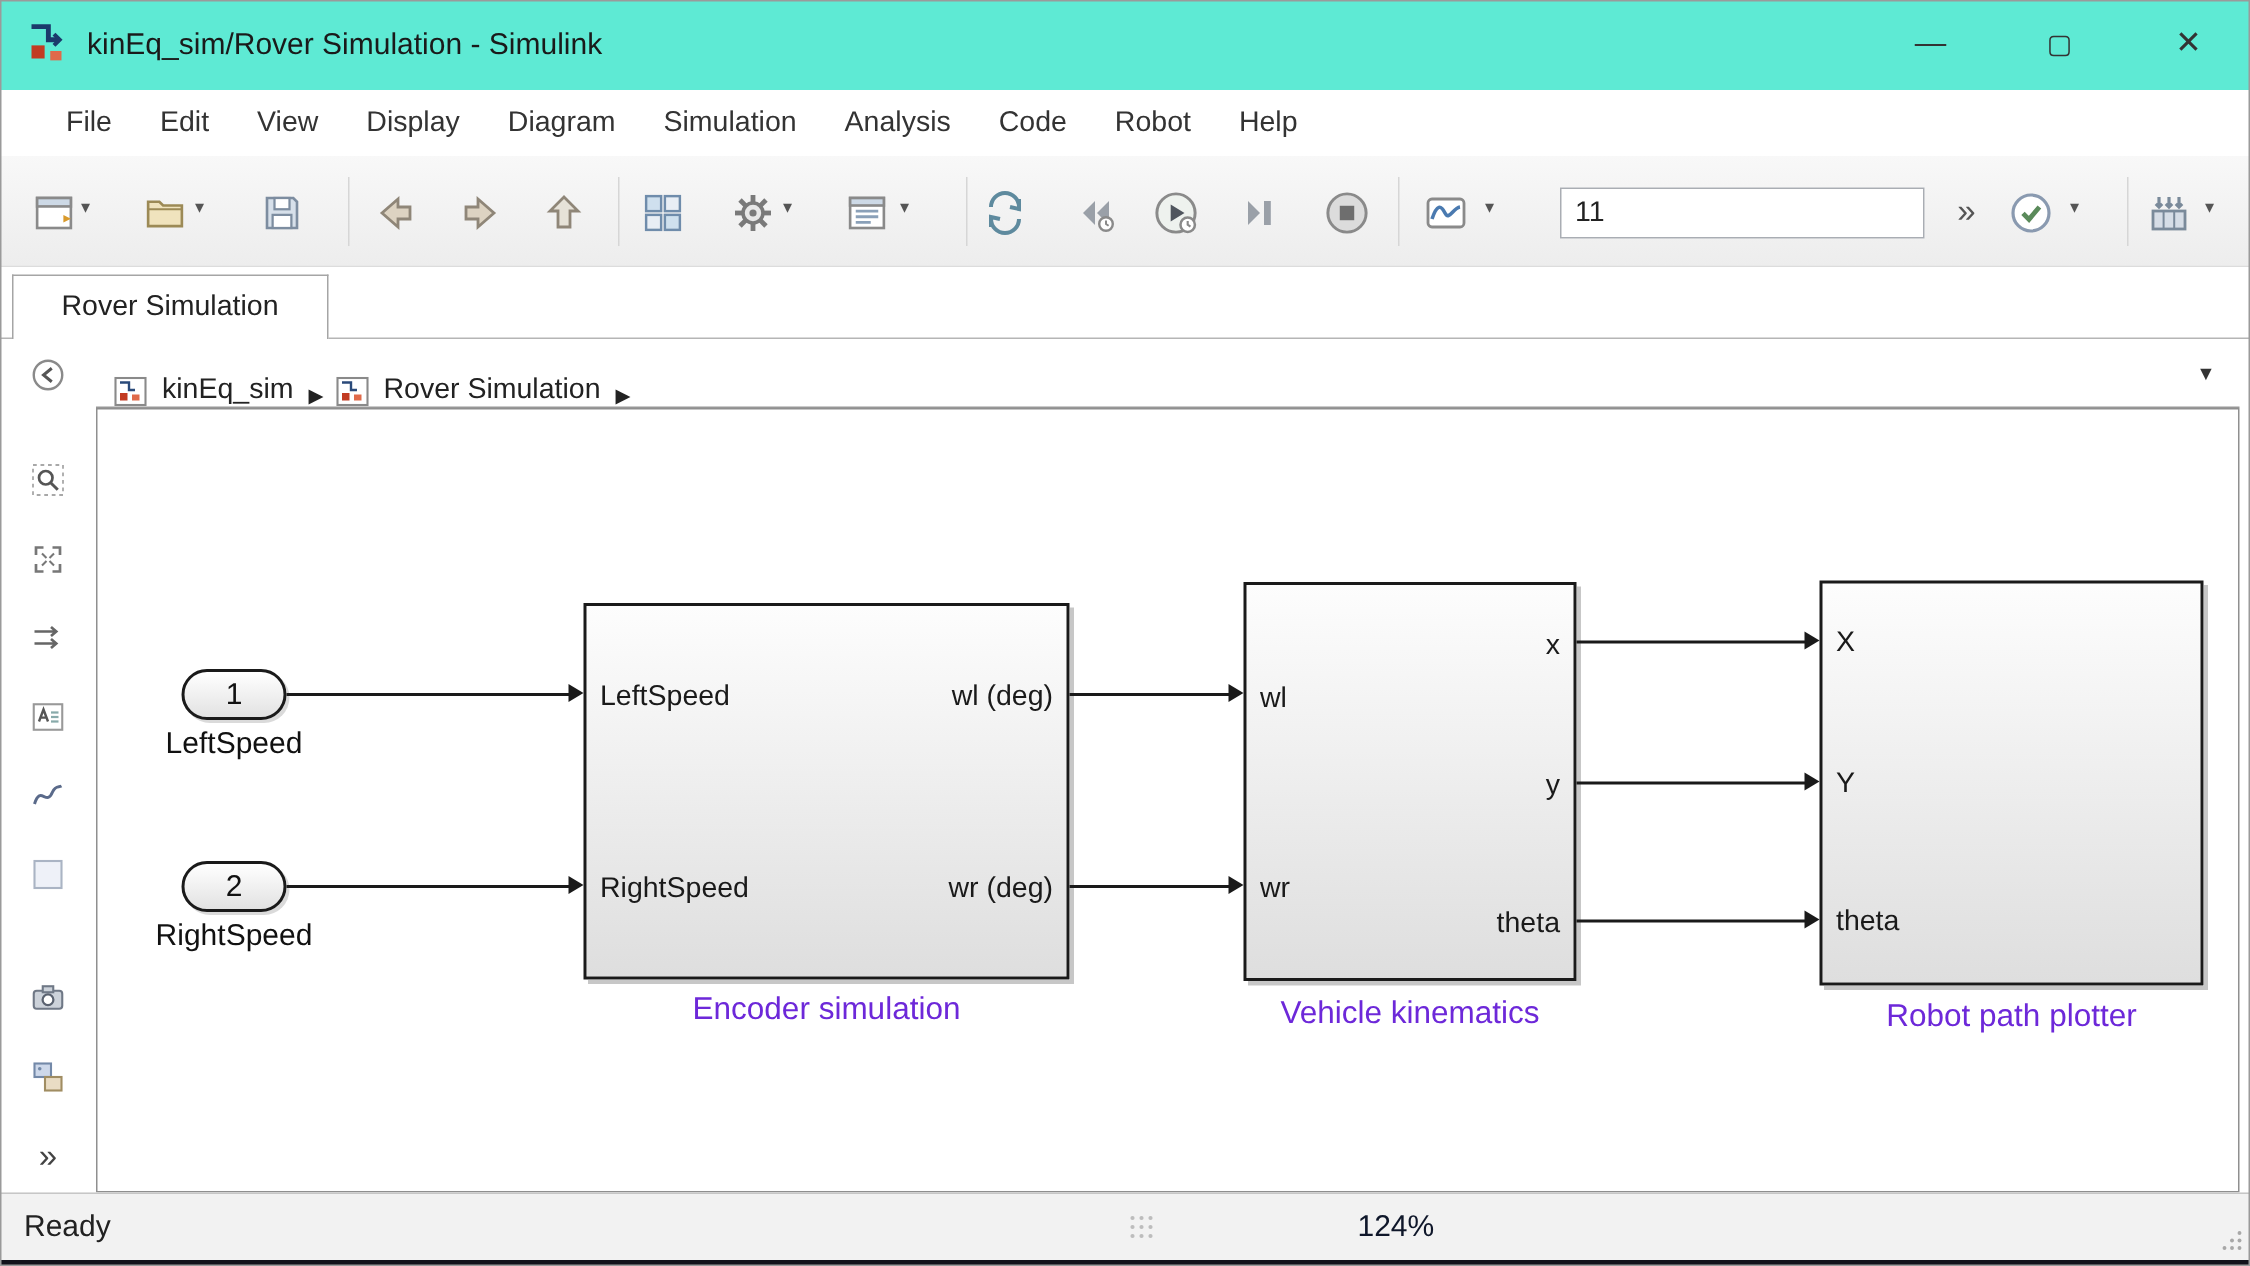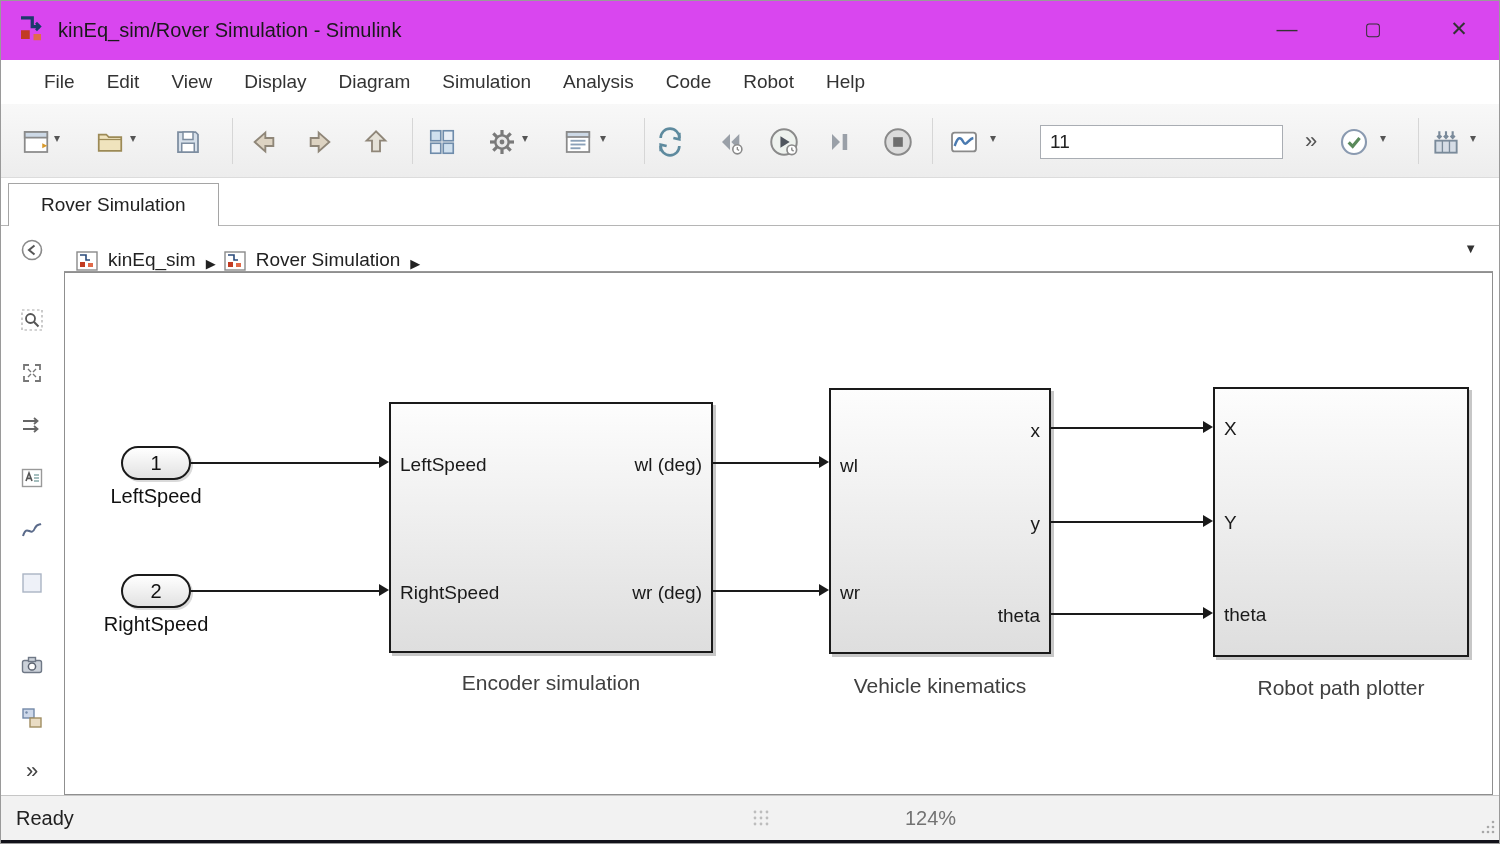--- a/index.html
+++ b/index.html
@@ -4,21 +4,21 @@
 <style>
   * { box-sizing: border-box; }
   html,body { margin:0; padding:0; }
   body {
     width:1500px; height:844px; position:relative; background:#ffffff;
     font-family:"Liberation Sans", sans-serif; overflow:hidden; color:#1a1a1a;
   }
   .frame { position:absolute; inset:0; border:1px solid #9a9a9a; pointer-events:none; z-index:50; }
 
   
-  .titlebar { position:absolute; left:0; top:0; width:1500px; height:60px; background:#d946ef; }
+  .titlebar { position:absolute; left:0; top:0; width:1500px; height:60px; background:#5eead4; }
   .app-icon { position:absolute; left:16px; top:14px; width:30px; height:30px; }
   .title-text { position:absolute; left:58px; top:0; line-height:60px; font-size:20px; color:#1a1a1a; }
   .wctl { position:absolute; top:0; width:62px; height:60px; text-align:center; line-height:58px; font-size:21px; color:#333; cursor:default; }
   .wctl.min { left:1256px; }
   .wctl.max { left:1342px; font-size:18px; }
   .wctl.cls { left:1428px; }
 
   
   .menubar { position:absolute; left:0; top:60px; width:1500px; height:44px; background:#fff; display:flex; padding-left:28px; }
   .menu-item { padding:0 16px; line-height:44px; font-size:19px; color:#333; }
@@ -46,32 +46,32 @@
   
   .sidebar { position:absolute; left:0; top:226px; width:64px; height:569px; background:#fff; }
   .sicon { position:absolute; left:19px; width:26px; height:26px; display:flex; align-items:center; justify-content:center; }
   .soverflow { position:absolute; left:19px; top:533px; width:26px; height:26px; text-align:center; line-height:24px; font-size:22px; color:#444; }
 
   
   .canvas { position:absolute; left:64px; top:272px; width:1429px; height:523px; background:#fff; border:1px solid #8f8f8f; }
   .block { position:absolute; background:linear-gradient(180deg,#fdfdfd 0%,#ececec 55%,#dedede 100%);
     border:2px solid #1a1a1a; box-shadow:3px 3px 0 rgba(130,130,130,0.45); }
   .port { position:absolute; font-size:19px; color:#1a1a1a; white-space:nowrap; }
-  .caption { position:absolute; text-align:center; font-size:21px; color:#404040;margin-top:10px; }
+  .caption { position:absolute; text-align:center; font-size:21px; color:#6d28d9; }
   .inport { position:absolute; width:70px; height:34px; border:2px solid #1a1a1a; border-radius:17px;
     background:linear-gradient(180deg,#ffffff,#e2e2e2); display:flex; align-items:center; justify-content:center;
     font-size:20px; color:#111; box-shadow:2px 2px 0 rgba(150,150,150,0.35); }
   .inport-label { position:absolute; font-size:20px; color:#111; text-align:center; }
   .wire { position:absolute; height:2px; background:#1a1a1a; }
   .ahead { position:absolute; width:0; height:0; border-top:6px solid transparent; border-bottom:6px solid transparent; border-left:10px solid #1a1a1a; }
 
   
   .statusbar { position:absolute; left:0; top:795px; width:1500px; height:45px; background:#f2f2f2; border-top:1px solid #c6c6c6; }
   .status-ready { position:absolute; left:16px; top:0; line-height:44px; font-size:20px; color:#222; }
-  .status-zoom { position:absolute; left:905px; top:0; line-height:44px; font-size:20px; color:#737373; }
+  .status-zoom { position:absolute; left:905px; top:0; line-height:44px; font-size:20px; color:#0f172a; }
   .status-solver { position:absolute; right:38px; top:0; line-height:44px; font-size:20px; color:#1553b5; }
   .grip-corner { position:absolute; right:4px; bottom:5px; }
   .grip-center { position:absolute; left:752px; top:13px; }
   .bottomstrip { position:absolute; left:0; top:840px; width:1500px; height:4px; background:#12121a; }
 </style>
 </head>
 <body>
 
 <div class="frame"></div>
 

